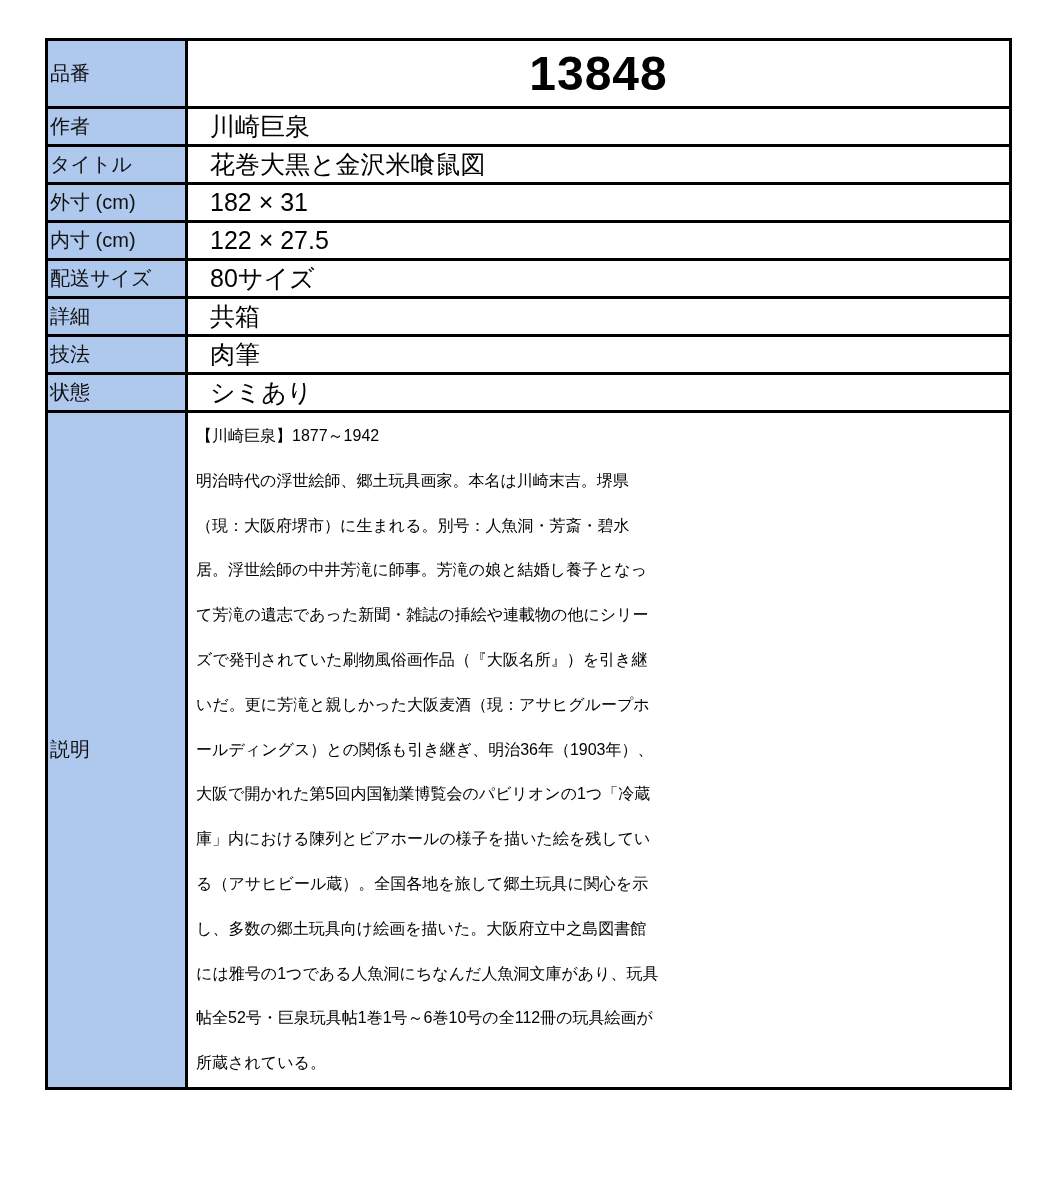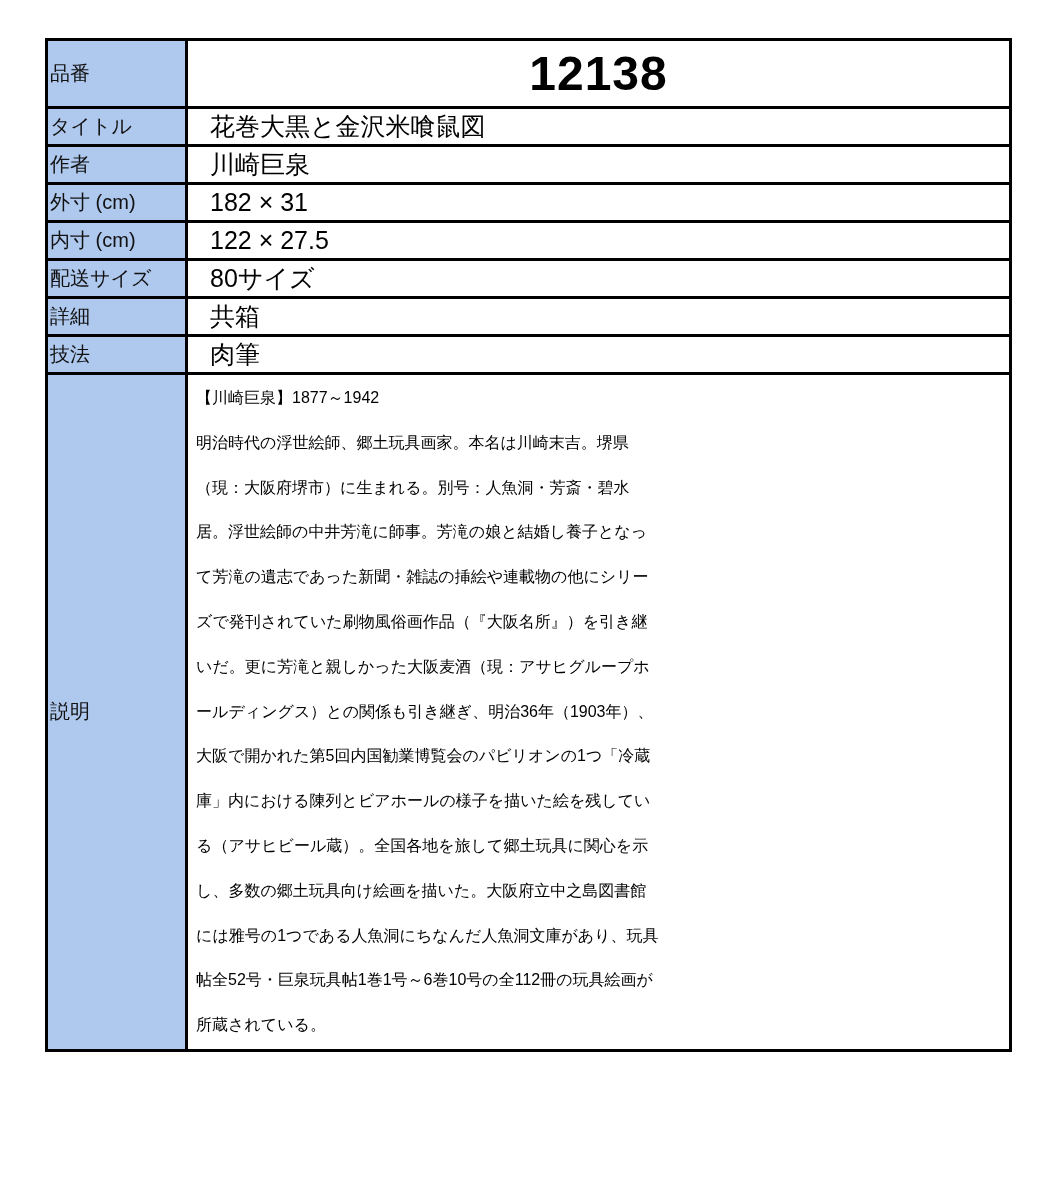--- a/index.html
+++ b/index.html
@@ -65,49 +65,53 @@
 
 <div class="page">
   <table class="spec-table">
     <colgroup>
       <col style="width:140px">
       <col style="width:824px">
     </colgroup>
     <tbody>
       <tr class="row-item-number">
         <th>品番</th>
-        <td class="item-number-value">12138</td>
+        <td class="item-number-value">13848</td>
+      </tr>
+      <tr class="row-standard">
+        <th>作者</th>
+        <td>川崎巨泉</td>
       </tr>
       <tr class="row-standard">
         <th>タイトル</th>
         <td>花巻大黒と金沢米喰鼠図</td>
-      </tr>
-      <tr class="row-standard">
-        <th>作者</th>
-        <td>川崎巨泉</td>
       </tr>
       <tr class="row-standard">
         <th>外寸 (cm)</th>
         <td>182 × 31</td>
       </tr>
       <tr class="row-standard">
         <th>内寸 (cm)</th>
         <td>122 × 27.5</td>
       </tr>
       <tr class="row-standard">
         <th>配送サイズ</th>
         <td>80サイズ</td>
       </tr>
       <tr class="row-standard">
         <th>詳細</th>
         <td>共箱</td>
       </tr>
       <tr class="row-standard">
         <th>技法</th>
         <td>肉筆</td>
+      </tr>
+      <tr class="row-standard">
+        <th>状態</th>
+        <td>シミあり</td>
       </tr>
       <tr>
         <th>説明</th>
         <td class="description-cell">
           <div class="desc-line">【川崎巨泉】1877～1942</div>
           <div class="desc-line">明治時代の浮世絵師、郷土玩具画家。本名は川崎末吉。堺県</div>
           <div class="desc-line">（現：大阪府堺市）に生まれる。別号：人魚洞・芳斎・碧水</div>
           <div class="desc-line">居。浮世絵師の中井芳滝に師事。芳滝の娘と結婚し養子となっ</div>
           <div class="desc-line">て芳滝の遺志であった新聞・雑誌の挿絵や連載物の他にシリー</div>
           <div class="desc-line">ズで発刊されていた刷物風俗画作品（『大阪名所』）を引き継</div>

